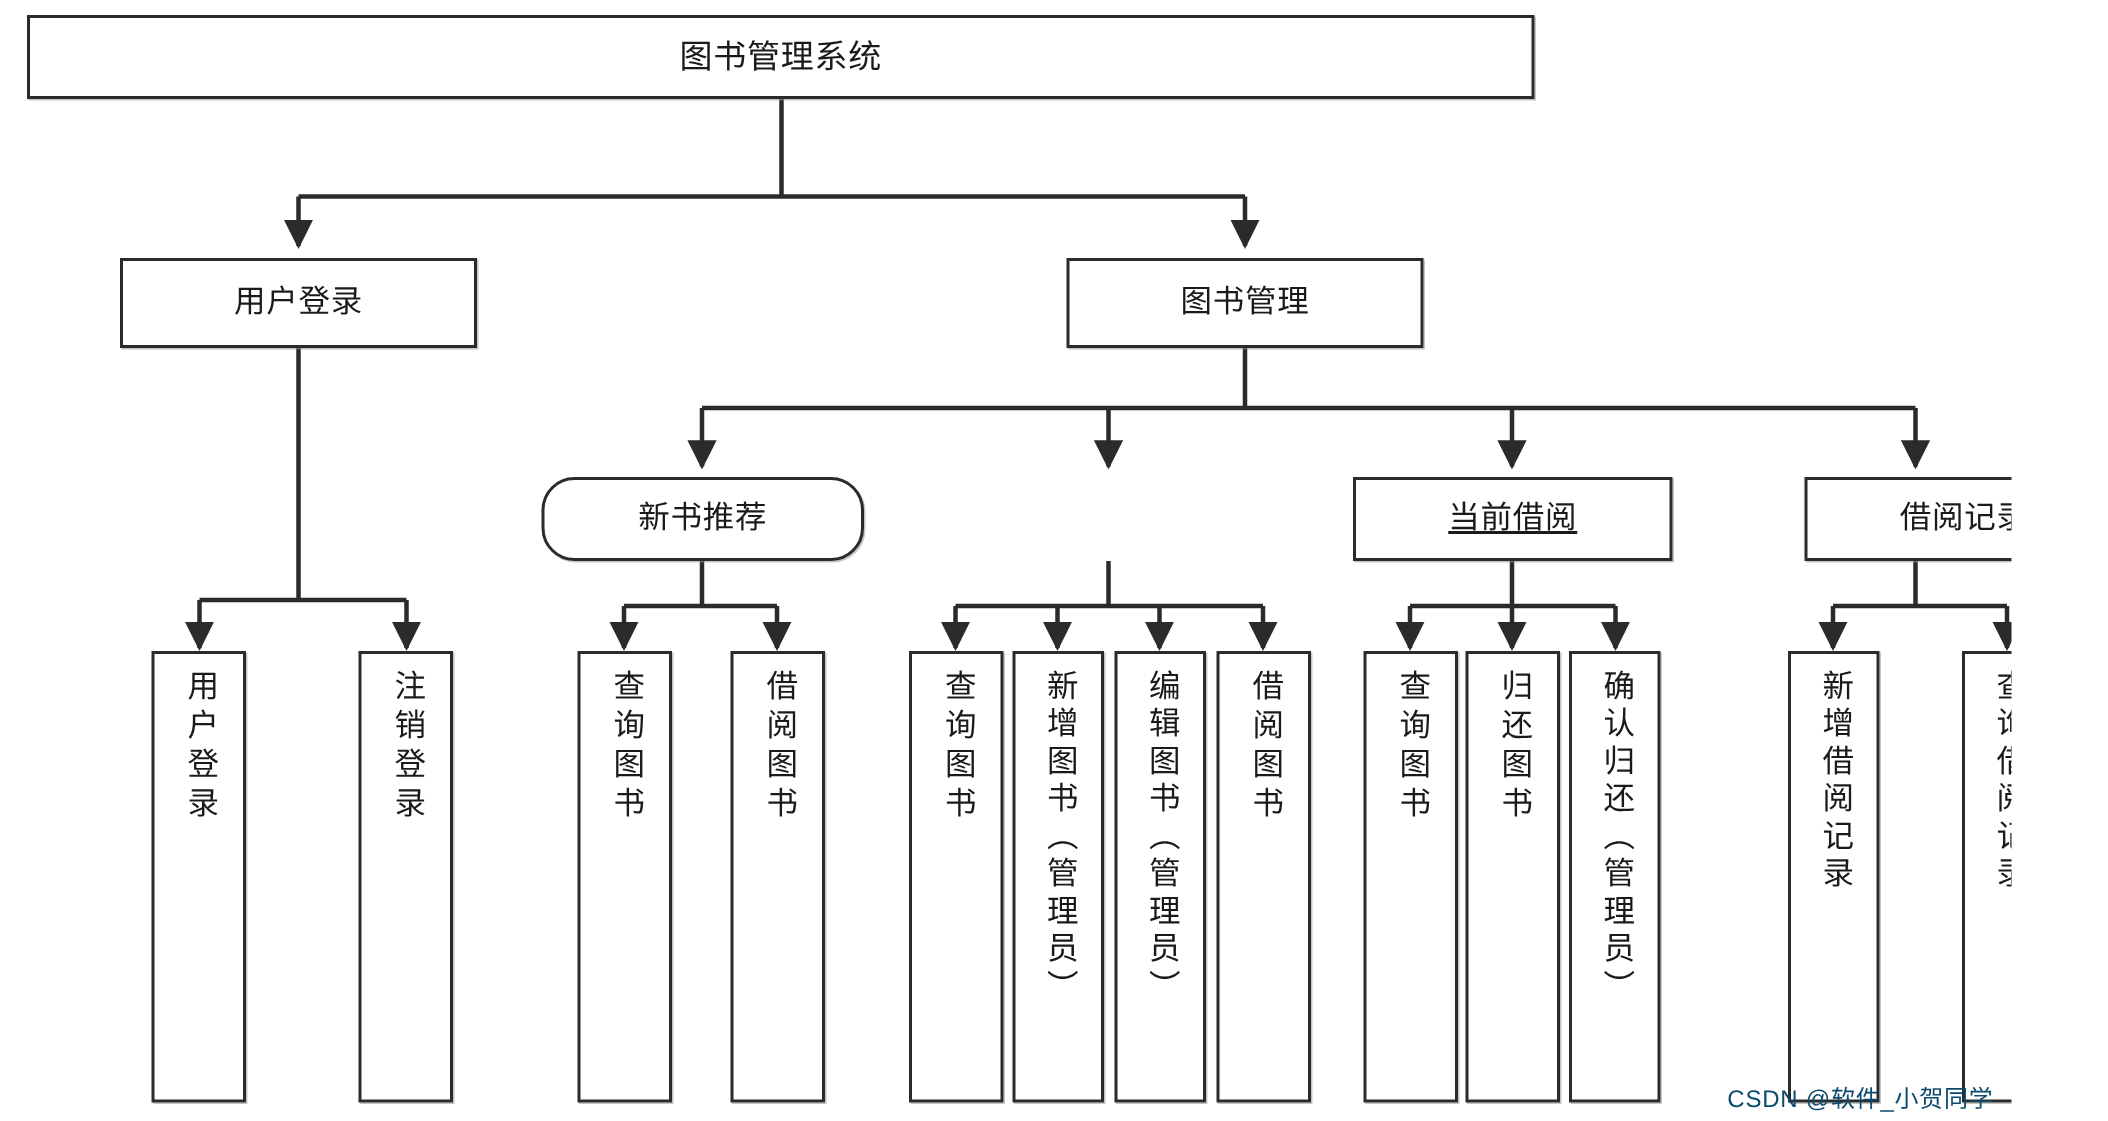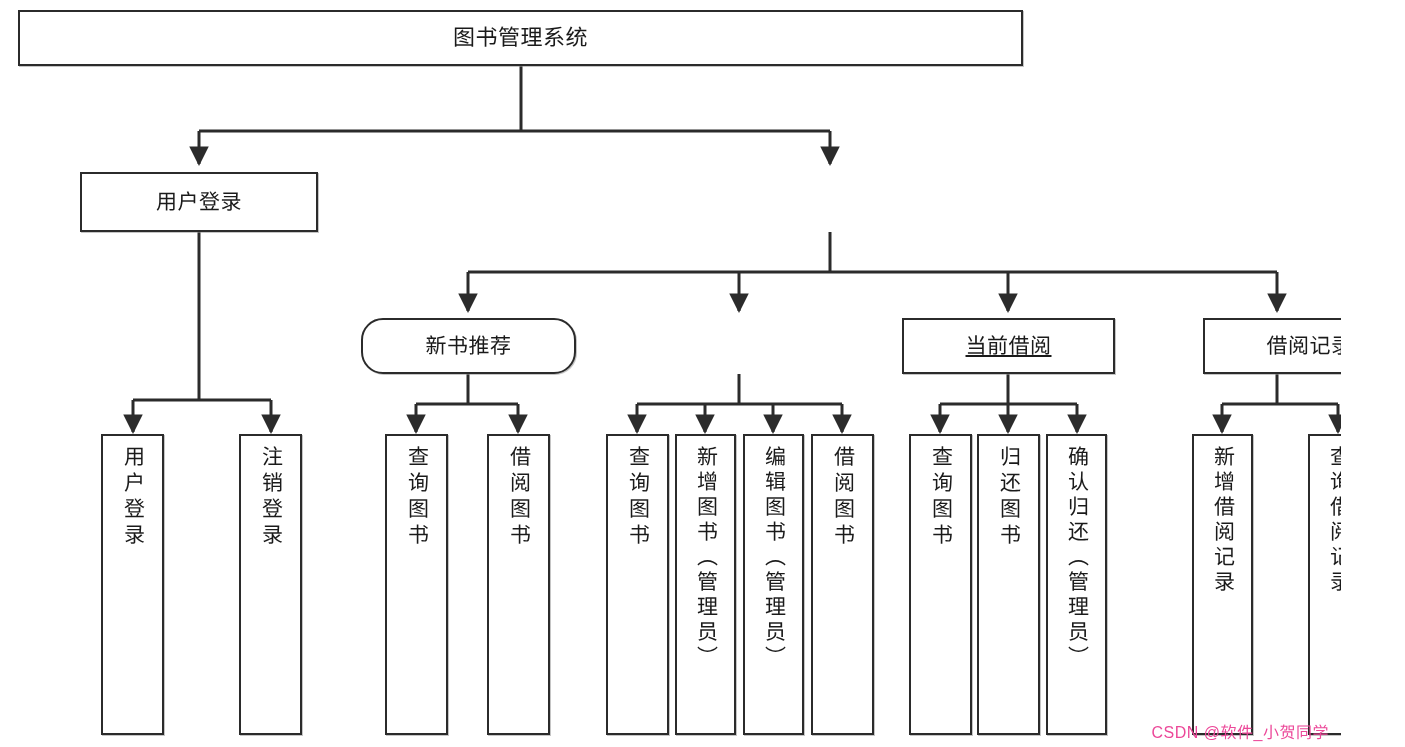--- a/index.html
+++ b/index.html
@@ -66,21 +66,21 @@
     white-space: nowrap;
   }
   .node.vertical.tall-text .node-label {
     letter-spacing: 4px;
   }
   #watermark {
     position: absolute;
     right: 12px;
     bottom: 4px;
     font-size: 16px;
-    color: #ec4899;
+    color: #0c4a6e;
     letter-spacing: 0.5px;
     white-space: nowrap;
     user-select: none;
   }
 </style>
 </head>
 <body>
 
 <div id="diagram-canvas">
 
@@ -134,20 +134,23 @@
     </g>
   </svg>
 
   <div class="node horizontal root" style="left:18px; top:10px; width:1005px; height:56px;">
     <span class="node-label">图书管理系统</span>
   </div>
 
   <div class="node horizontal" style="left:80px; top:172px; width:238px; height:60px;">
     <span class="node-label">用户登录</span>
   </div>
+  <div class="node horizontal" style="left:711px; top:172px; width:238px; height:60px;">
+    <span class="node-label">图书管理</span>
+  </div>
 
   <div class="node horizontal" style="left:361px; top:318px; width:215px; height:56px;border-radius:22px;">
     <span class="node-label">新书推荐</span>
   </div>
   <div class="node horizontal" style="left:902px; top:318px; width:213px; height:56px;text-decoration:underline;">
     <span class="node-label">当前借阅</span>
   </div>
   <div class="node horizontal" style="left:1171px; top:318px; width:213px; height:56px;margin-left:32px;">
     <span class="node-label">借阅记录</span>
   </div>

